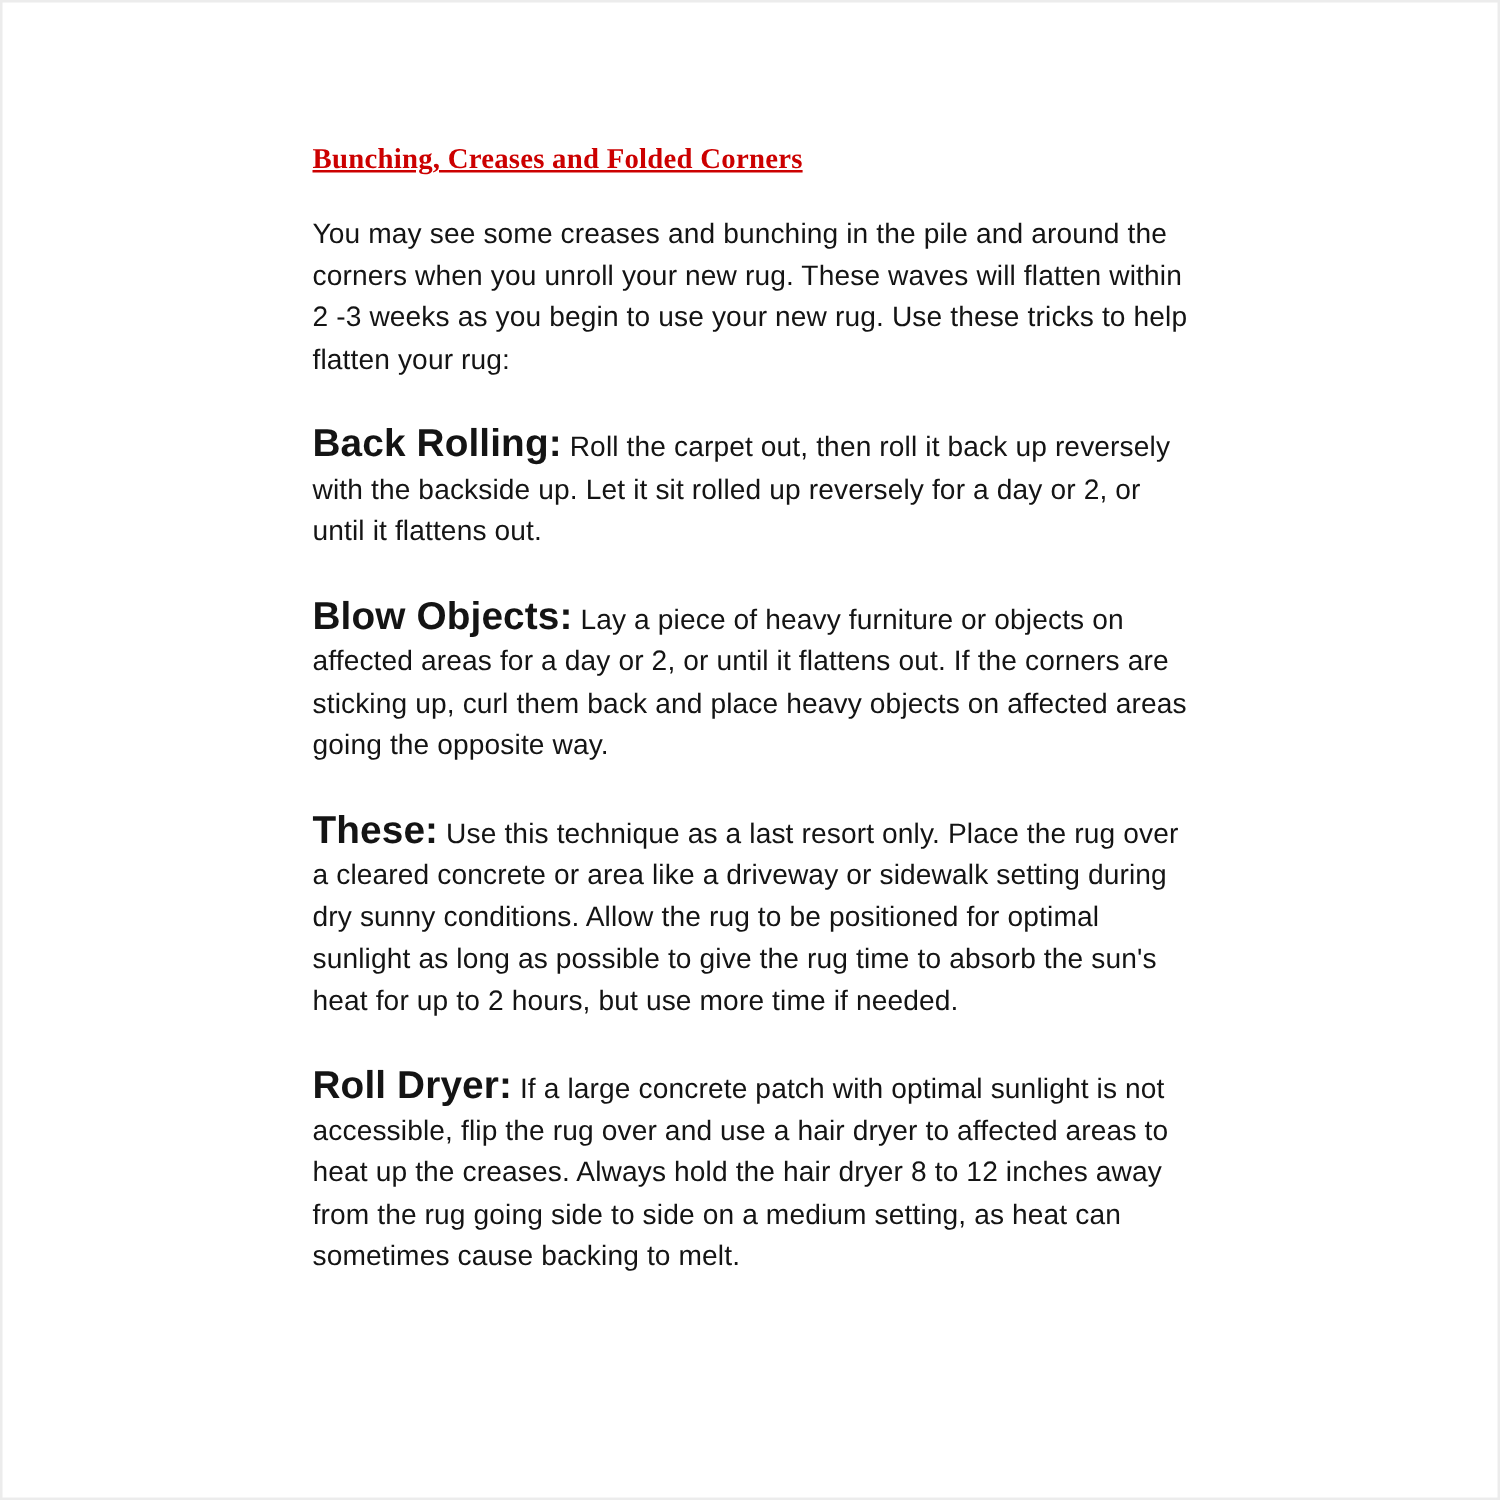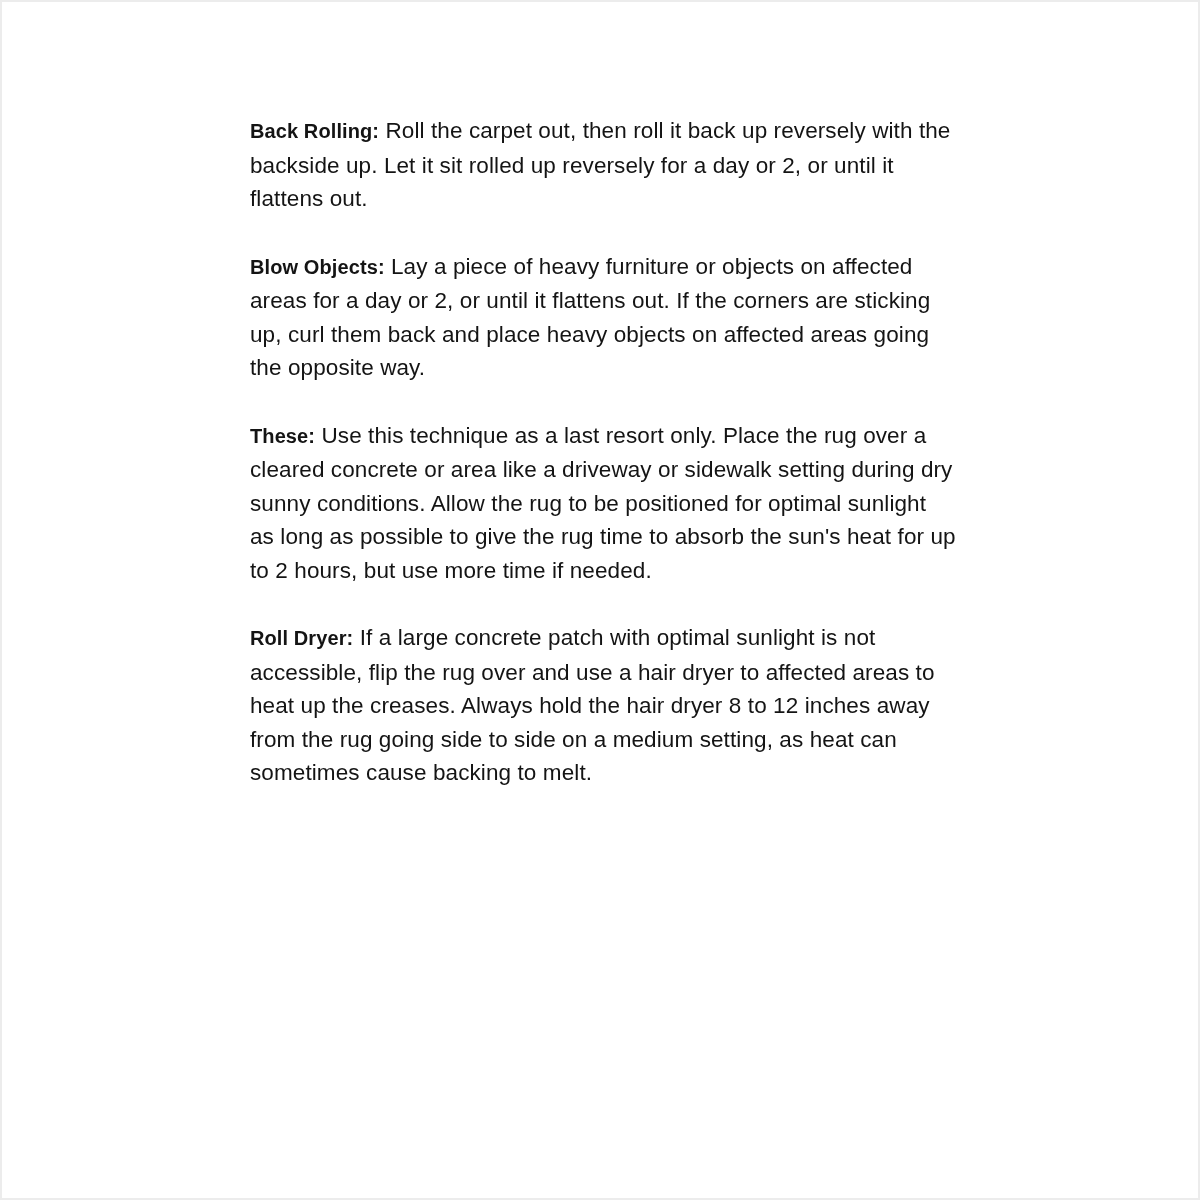--- a/index.html
+++ b/index.html
@@ -32,29 +32,31 @@
     letter-spacing: 0.2px;
   }
   .para {
     font-size: 22.5px;
     line-height: 33.5px;
     margin: 0 0 34px 0;
     letter-spacing: 0.1px;
   }
   .para strong {
     font-weight: 700;
-    font-size: 20px;
+    font-size: 31px;
   }
 </style>
 </head>
 <body>
 
 <div class="page">
 
+  <h1 class="doc-heading">Bunching, Creases and Folded Corners</h1>
 
+  <p class="para">You may see some creases and bunching in the pile and around the corners when you unroll your new rug. These waves will flatten within 2 -3 weeks as you begin to use your new rug. Use these tricks to help flatten your rug:</p>
 
   <p class="para">
     <strong>Back Rolling:</strong><span> Roll the carpet out, then roll it back up reversely with the backside up. Let it sit rolled up reversely for a day or 2, or until it flattens out.</span>
   </p>
 
   <p class="para">
     <strong>Blow Objects:</strong><span> Lay a piece of heavy furniture or objects on affected areas for a day or 2, or until it flattens out. If the corners are sticking up, curl them back and place heavy objects on affected areas going the opposite way.</span>
   </p>
 
   <p class="para">

